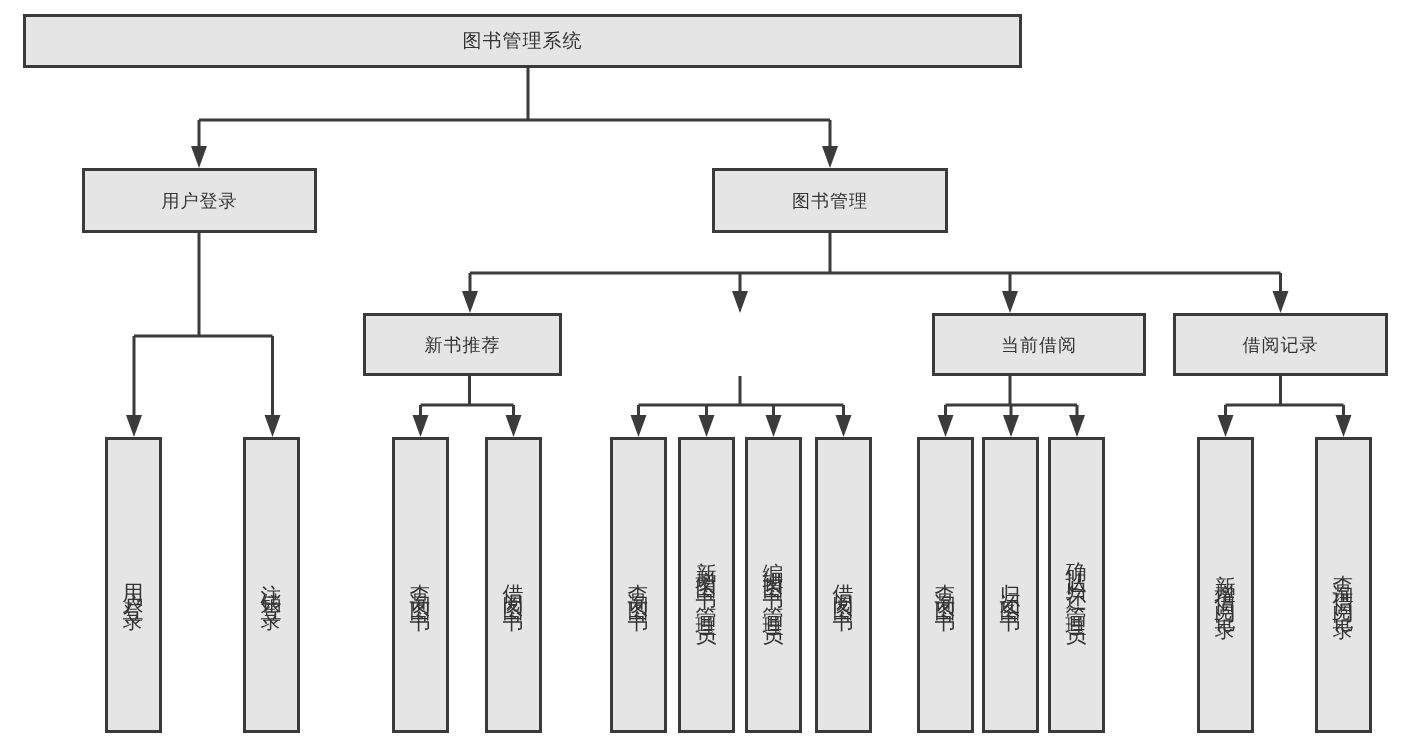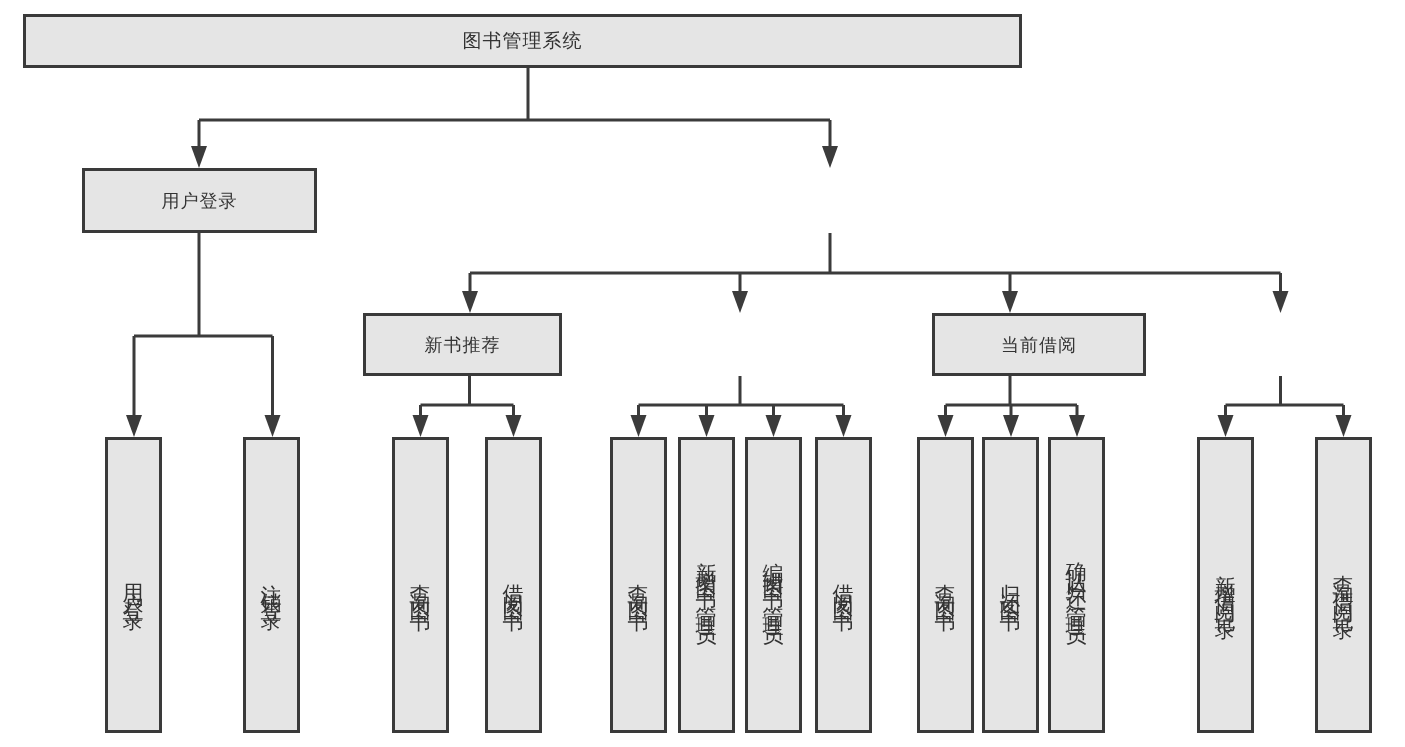--- a/index.html
+++ b/index.html
@@ -109,23 +109,25 @@
       <polygon points="1003,415 1019,415 1011,437"></polygon>
       <polygon points="1069,415 1085,415 1077,437"></polygon>
       <polygon points="1217.5,415 1233.5,415 1225.5,437"></polygon>
       <polygon points="1335.5,415 1351.5,415 1343.5,437"></polygon>
     </g>
   </svg>
 
   <div class="node h-node root-node" style="left:23px; top:14px; width:999px; height:54px;">图书管理系统</div>
 
   <div class="node h-node" style="left:82px; top:168px; width:235px; height:65px;">用户登录</div>
+  <div class="node h-node" style="left:712px; top:168px; width:236px; height:65px;">图书管理</div>
 
   <div class="node h-node" style="left:363px; top:313px; width:199px; height:63px;">新书推荐</div>
   <div class="node h-node" style="left:932px; top:313px; width:214px; height:63px;">当前借阅</div>
+  <div class="node h-node" style="left:1173px; top:313px; width:215px; height:63px;">借阅记录</div>
 
   <div class="node v-node" style="left:105px; top:437px; width:57px; height:296px;">
     <span>用户登录</span>
   </div>
   <div class="node v-node" style="left:243px; top:437px; width:57px; height:296px;">
     <span>注销登录</span>
   </div>
 
   <div class="node v-node" style="left:392px; top:437px; width:57px; height:296px;">
     <span>查询图书</span>

